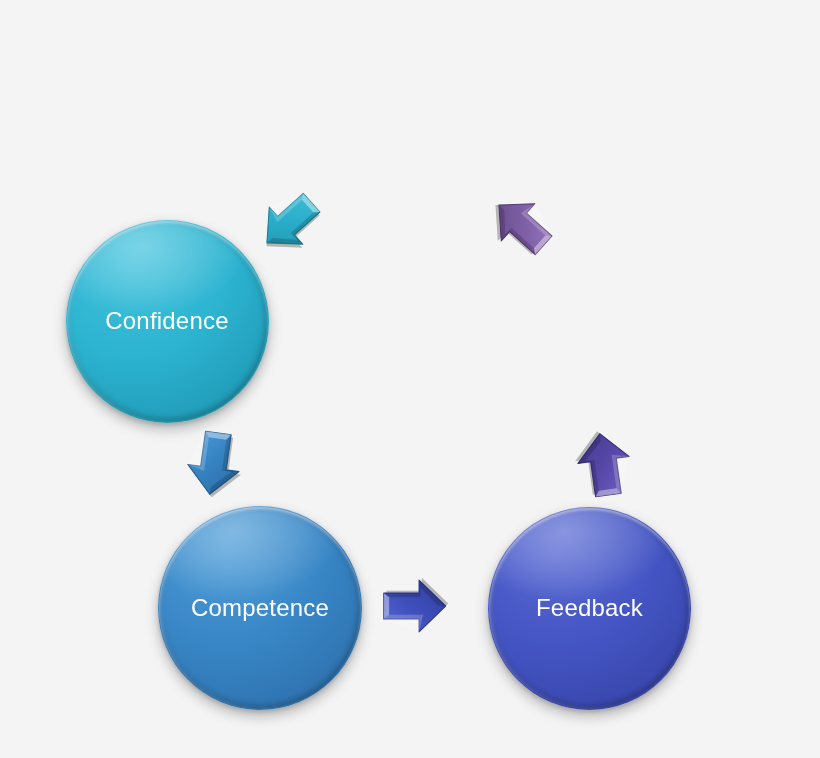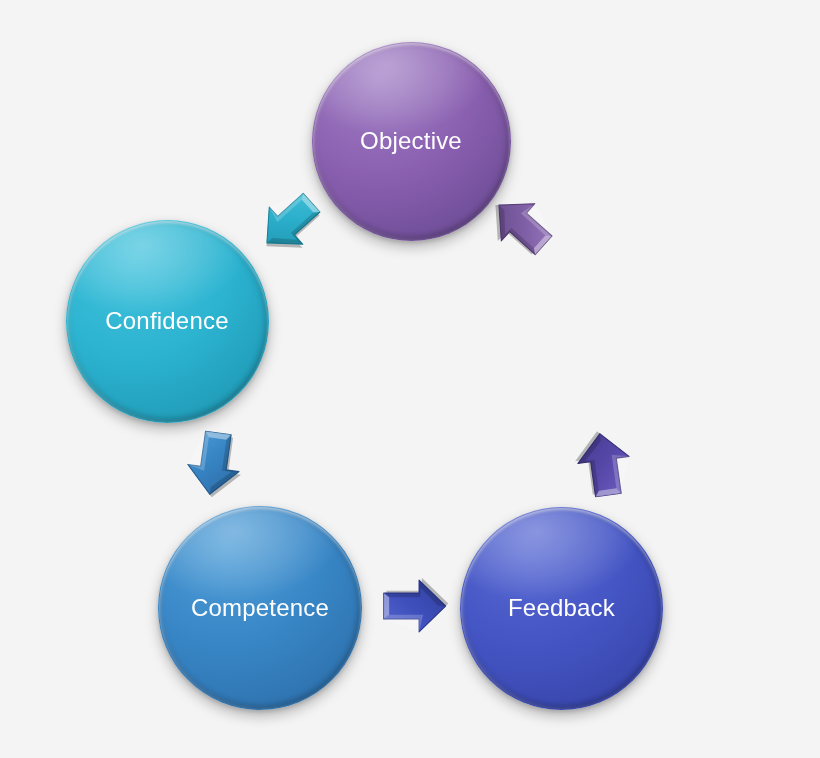--- a/index.html
+++ b/index.html
@@ -154,24 +154,21 @@
             <stop offset="100%" stop-color="#2094ae"></stop>
           </linearGradient>
         </defs>
         <path d="M 31,4 L 69,4 L 69,56 L 88,56 L 50,95 L 12,56 L 31,56 Z" fill="rgba(0,0,0,0.26)" transform="translate(3.5,4)"></path>
         <path d="M 31,4 L 69,4 L 69,56 L 88,56 L 50,95 L 12,56 L 31,56 Z" fill="url(#ag4f)" stroke="#1a8098" stroke-width="1.6" stroke-linejoin="round"></path>
         <path d="M 31,4 L 69,4 L 63,12 L 37,12 Z" fill="rgba(255,255,255,0.40)"></path>
         <path d="M 31,4 L 37,12 L 37,62 L 12,56 Z" fill="rgba(255,255,255,0.20)"></path>
         <path d="M 69,4 L 69,56 L 88,56 L 50,95 L 50,84 L 77,58 L 63,58 L 63,12 Z" fill="rgba(0,0,0,0.17)"></path>
       </svg>
     </div>
-    <div class="node" style="left: 311.5px; top: 41.5px; width: 199px; height: 199px; background: radial-gradient(circle at 33% 20%, rgb(160, 126, 196) 0%, rgb(138, 95, 176) 46%, rgb(106, 75, 147) 88%, rgb(93, 63, 133) 100%); box-shadow: rgba(0, 0, 0, 0.26) 0px 6px 13px, rgba(0, 0, 0, 0.14) 0px 2px 4px;">
-      <span class="node-label">Objective</span>
-    </div>
-    <div class="node" style="left: 460px; top: 506.5px; width: 203px; height: 203px; background: radial-gradient(circle at 33% 20%, rgb(90, 107, 212) 0%, rgb(68, 85, 196) 46%, rgb(55, 68, 168) 88%, rgb(47, 59, 147) 100%); box-shadow: rgba(0, 0, 0, 0.26) 0px 6px 13px, rgba(0, 0, 0, 0.14) 0px 2px 4px;">
+    <div class="node" style="left: 488px; top: 506.5px; width: 203px; height: 203px; background: radial-gradient(circle at 33% 20%, rgb(90, 107, 212) 0%, rgb(68, 85, 196) 46%, rgb(55, 68, 168) 88%, rgb(47, 59, 147) 100%); box-shadow: rgba(0, 0, 0, 0.26) 0px 6px 13px, rgba(0, 0, 0, 0.14) 0px 2px 4px;">
       <span class="node-label">Feedback</span>
     </div>
     <div class="node" style="left: 158px; top: 506px; width: 204px; height: 204px; background: radial-gradient(circle at 33% 20%, rgb(79, 158, 216) 0%, rgb(56, 134, 198) 46%, rgb(45, 111, 171) 88%, rgb(39, 96, 150) 100%); box-shadow: rgba(0, 0, 0, 0.26) 0px 6px 13px, rgba(0, 0, 0, 0.14) 0px 2px 4px; justify-content: center;">
       <span class="node-label">Competence</span>
     </div>
     <div class="node" style="left: 65.5px; top: 219.5px; width: 203px; height: 203px; background: radial-gradient(circle at 33% 20%, rgb(68, 195, 221) 0%, rgb(43, 179, 208) 46%, rgb(31, 151, 179) 88%, rgb(24, 132, 157) 100%); box-shadow: rgba(0, 0, 0, 0.26) 0px 6px 13px, rgba(0, 0, 0, 0.14) 0px 2px 4px; align-items: center;">
       <span class="node-label">Confidence</span>
     </div>
   </div>
 

